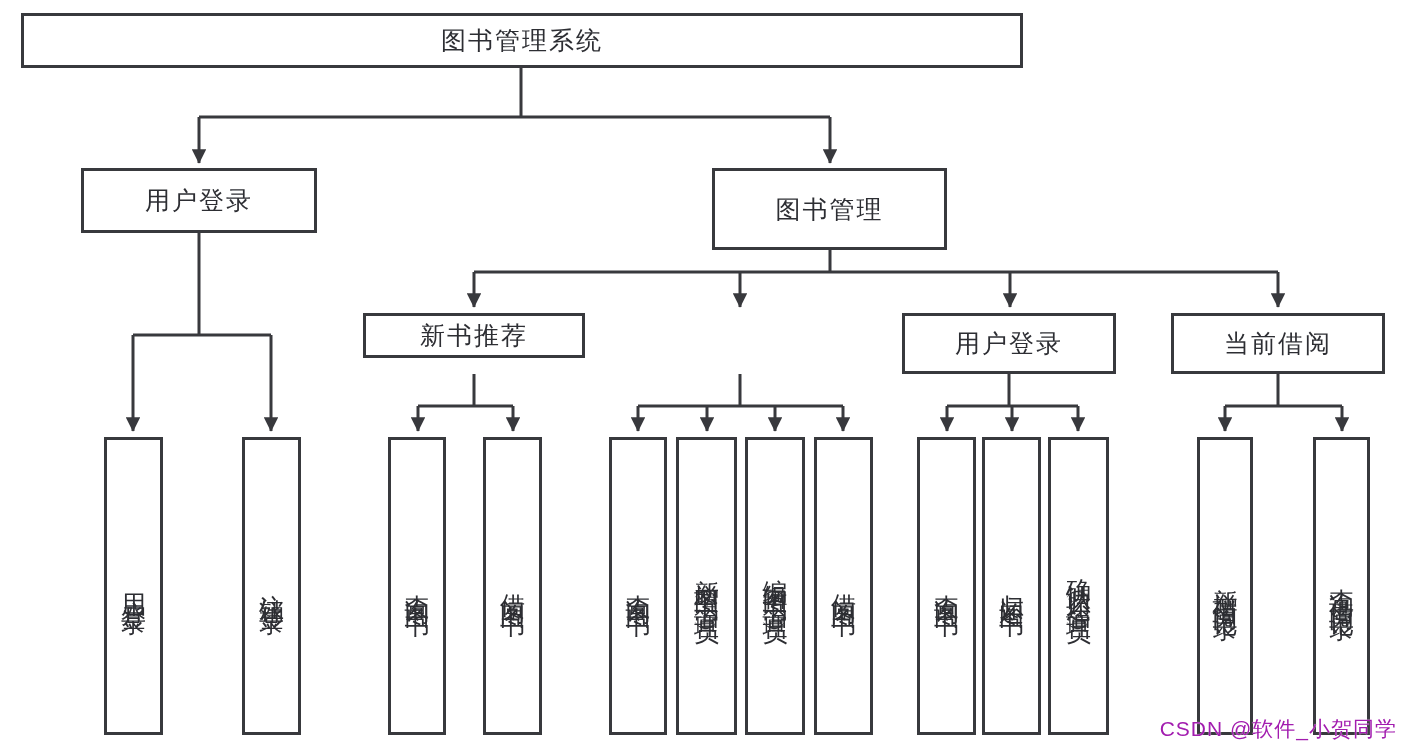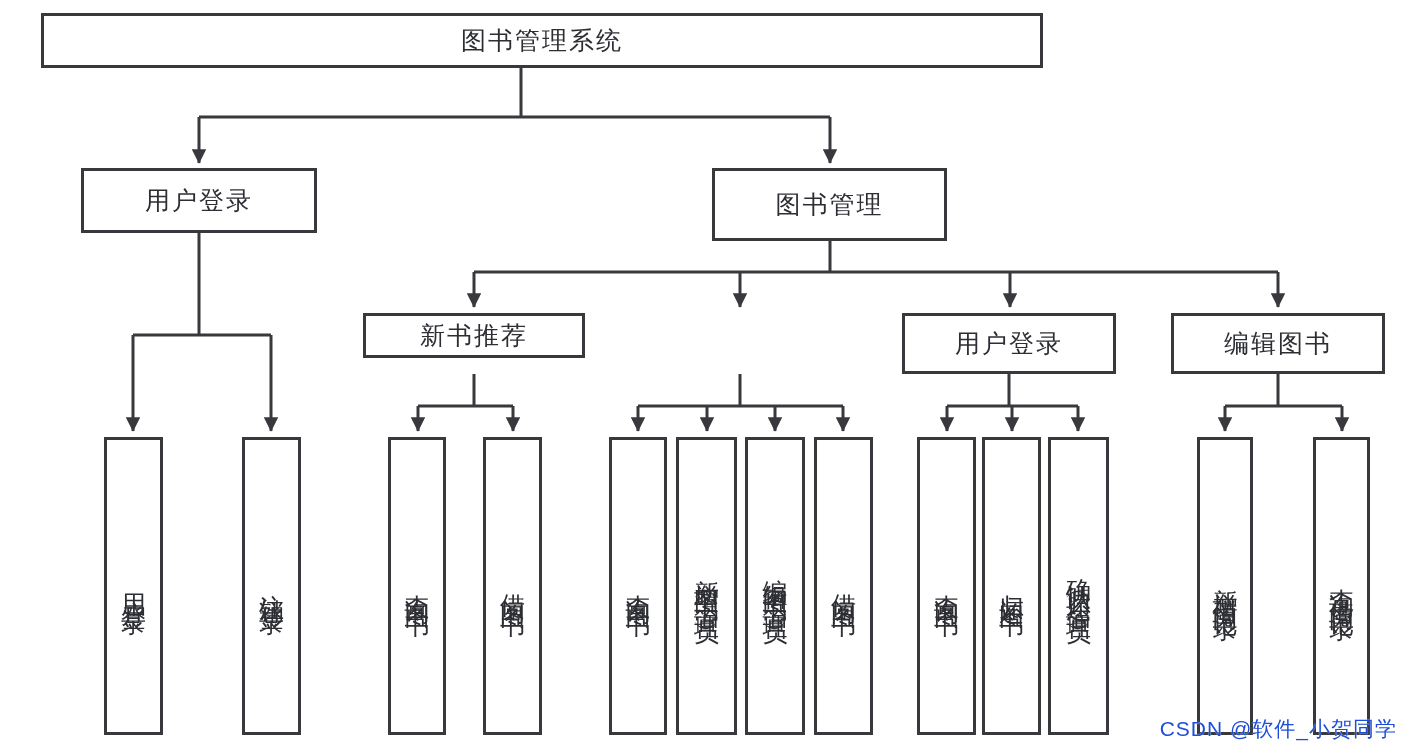--- a/index.html
+++ b/index.html
@@ -40,23 +40,23 @@
   .node.vertical {
     writing-mode: vertical-rl;
     text-orientation: mixed;
     letter-spacing: 6px;
     white-space: normal;
     line-height: 1;
     font-size: 25px;
     padding: 4px 0;
   }
   
-  #node-root            { left: 21px;   top: 13px;  width: 1002px; height: 55px; margin-left: 20px; }
+  #node-root            { left: 21px;   top: 13px;  width: 1002px; height: 55px; }
   #node-user-login      { left: 81px;   top: 168px; width: 236px;  height: 65px; }
-  #node-book-management { left: 712px;  top: 168px; width: 235px;  height: 73px; }
+  #node-book-management { left: 712px;  top: 168px; width: 235px;  height: 82px; }
   #node-new-book-recommend { left: 363px;  top: 313px; width: 222px; height: 45px; }
   #node-book-borrowing     { left: 632px;  top: 313px; width: 216px; height: 61px; }
   #node-current-borrowing  { left: 902px;  top: 313px; width: 214px; height: 61px; }
   #node-borrowing-records  { left: 1171px; top: 313px; width: 214px; height: 61px; }
 
   .leaf { top: 437px; height: 298px; }
   #leaf-user-login             { left: 104px;  width: 59px; }
   #leaf-logout-login           { left: 242px;  width: 59px; }
   #leaf-query-books-recommend  { left: 388px;  width: 58px; }
   #leaf-borrow-books-recommend { left: 483px;  width: 59px; }
@@ -69,21 +69,21 @@
   #leaf-confirm-return-admin   { left: 1048px; width: 61px; }
   #leaf-add-borrow-record      { left: 1197px; width: 56px; }
   #leaf-query-borrow-record    { left: 1313px; width: 57px; }
 
   .watermark {
     position: absolute;
     right: 8px;
     bottom: 4px;
     font-size: 21px;
     letter-spacing: 1px;
-    color: #1d4ed8;
+    color: #a21caf;
     z-index: 5;
     text-shadow: 0 0 1px #ffffff;
   }
 </style>
 </head>
 <body>
 
 <div class="canvas">
 
   <svg class="connectors" viewBox="0 0 1405 747" xmlns="http://www.w3.org/2000/svg">
@@ -124,21 +124,21 @@
     </g>
   </svg>
 
   <div class="node" id="node-root">图书管理系统</div>
 
   <div class="node" id="node-user-login">用户登录</div>
   <div class="node" id="node-book-management">图书管理</div>
 
   <div class="node" id="node-new-book-recommend">新书推荐</div>
   <div class="node" id="node-current-borrowing">用户登录</div>
-  <div class="node" id="node-borrowing-records">编辑图书</div>
+  <div class="node" id="node-borrowing-records">当前借阅</div>
 
   <div class="node vertical leaf" id="leaf-user-login">用户登录</div>
   <div class="node vertical leaf" id="leaf-logout-login">注销登录</div>
   <div class="node vertical leaf" id="leaf-query-books-recommend">查询图书</div>
   <div class="node vertical leaf" id="leaf-borrow-books-recommend">借阅图书</div>
   <div class="node vertical leaf" id="leaf-query-books-borrowing">查询图书</div>
   <div class="node vertical leaf" id="leaf-add-books-admin">新增图书（管理员）</div>
   <div class="node vertical leaf" id="leaf-edit-books-admin">编辑图书（管理员）</div>
   <div class="node vertical leaf" id="leaf-borrow-books-borrowing">借阅图书</div>
   <div class="node vertical leaf" id="leaf-query-books-current">查询图书</div>

